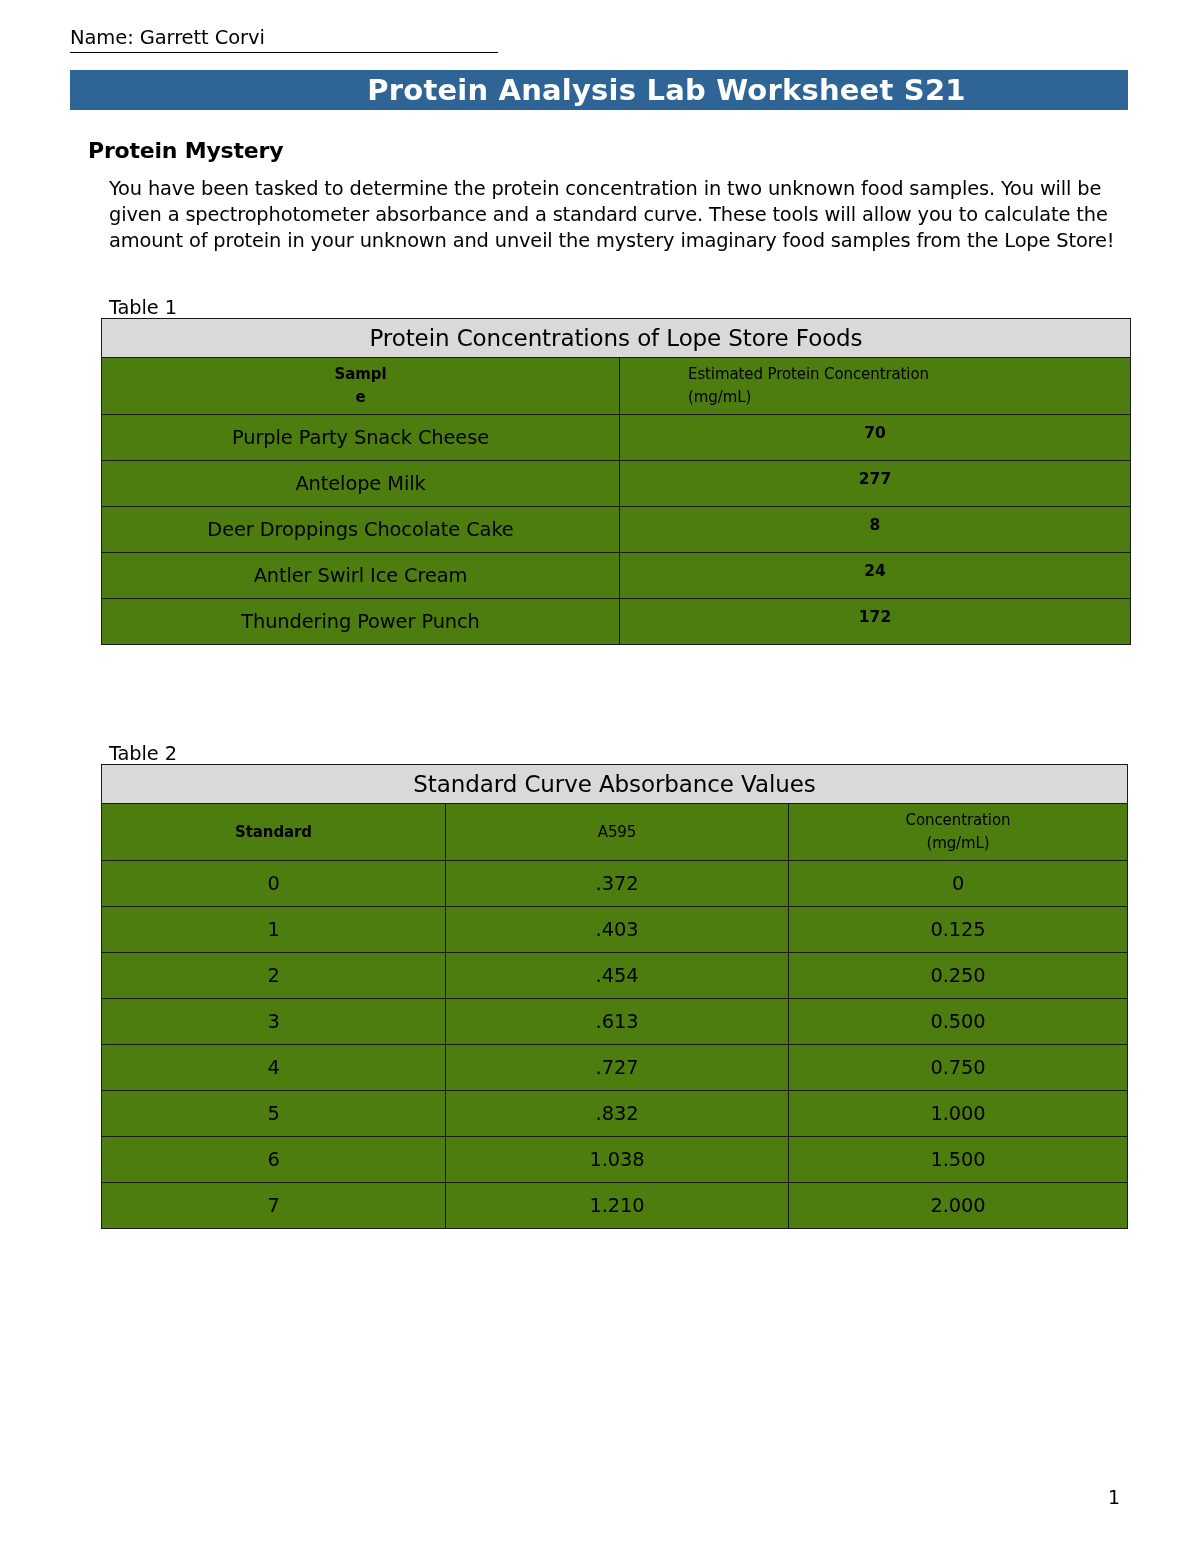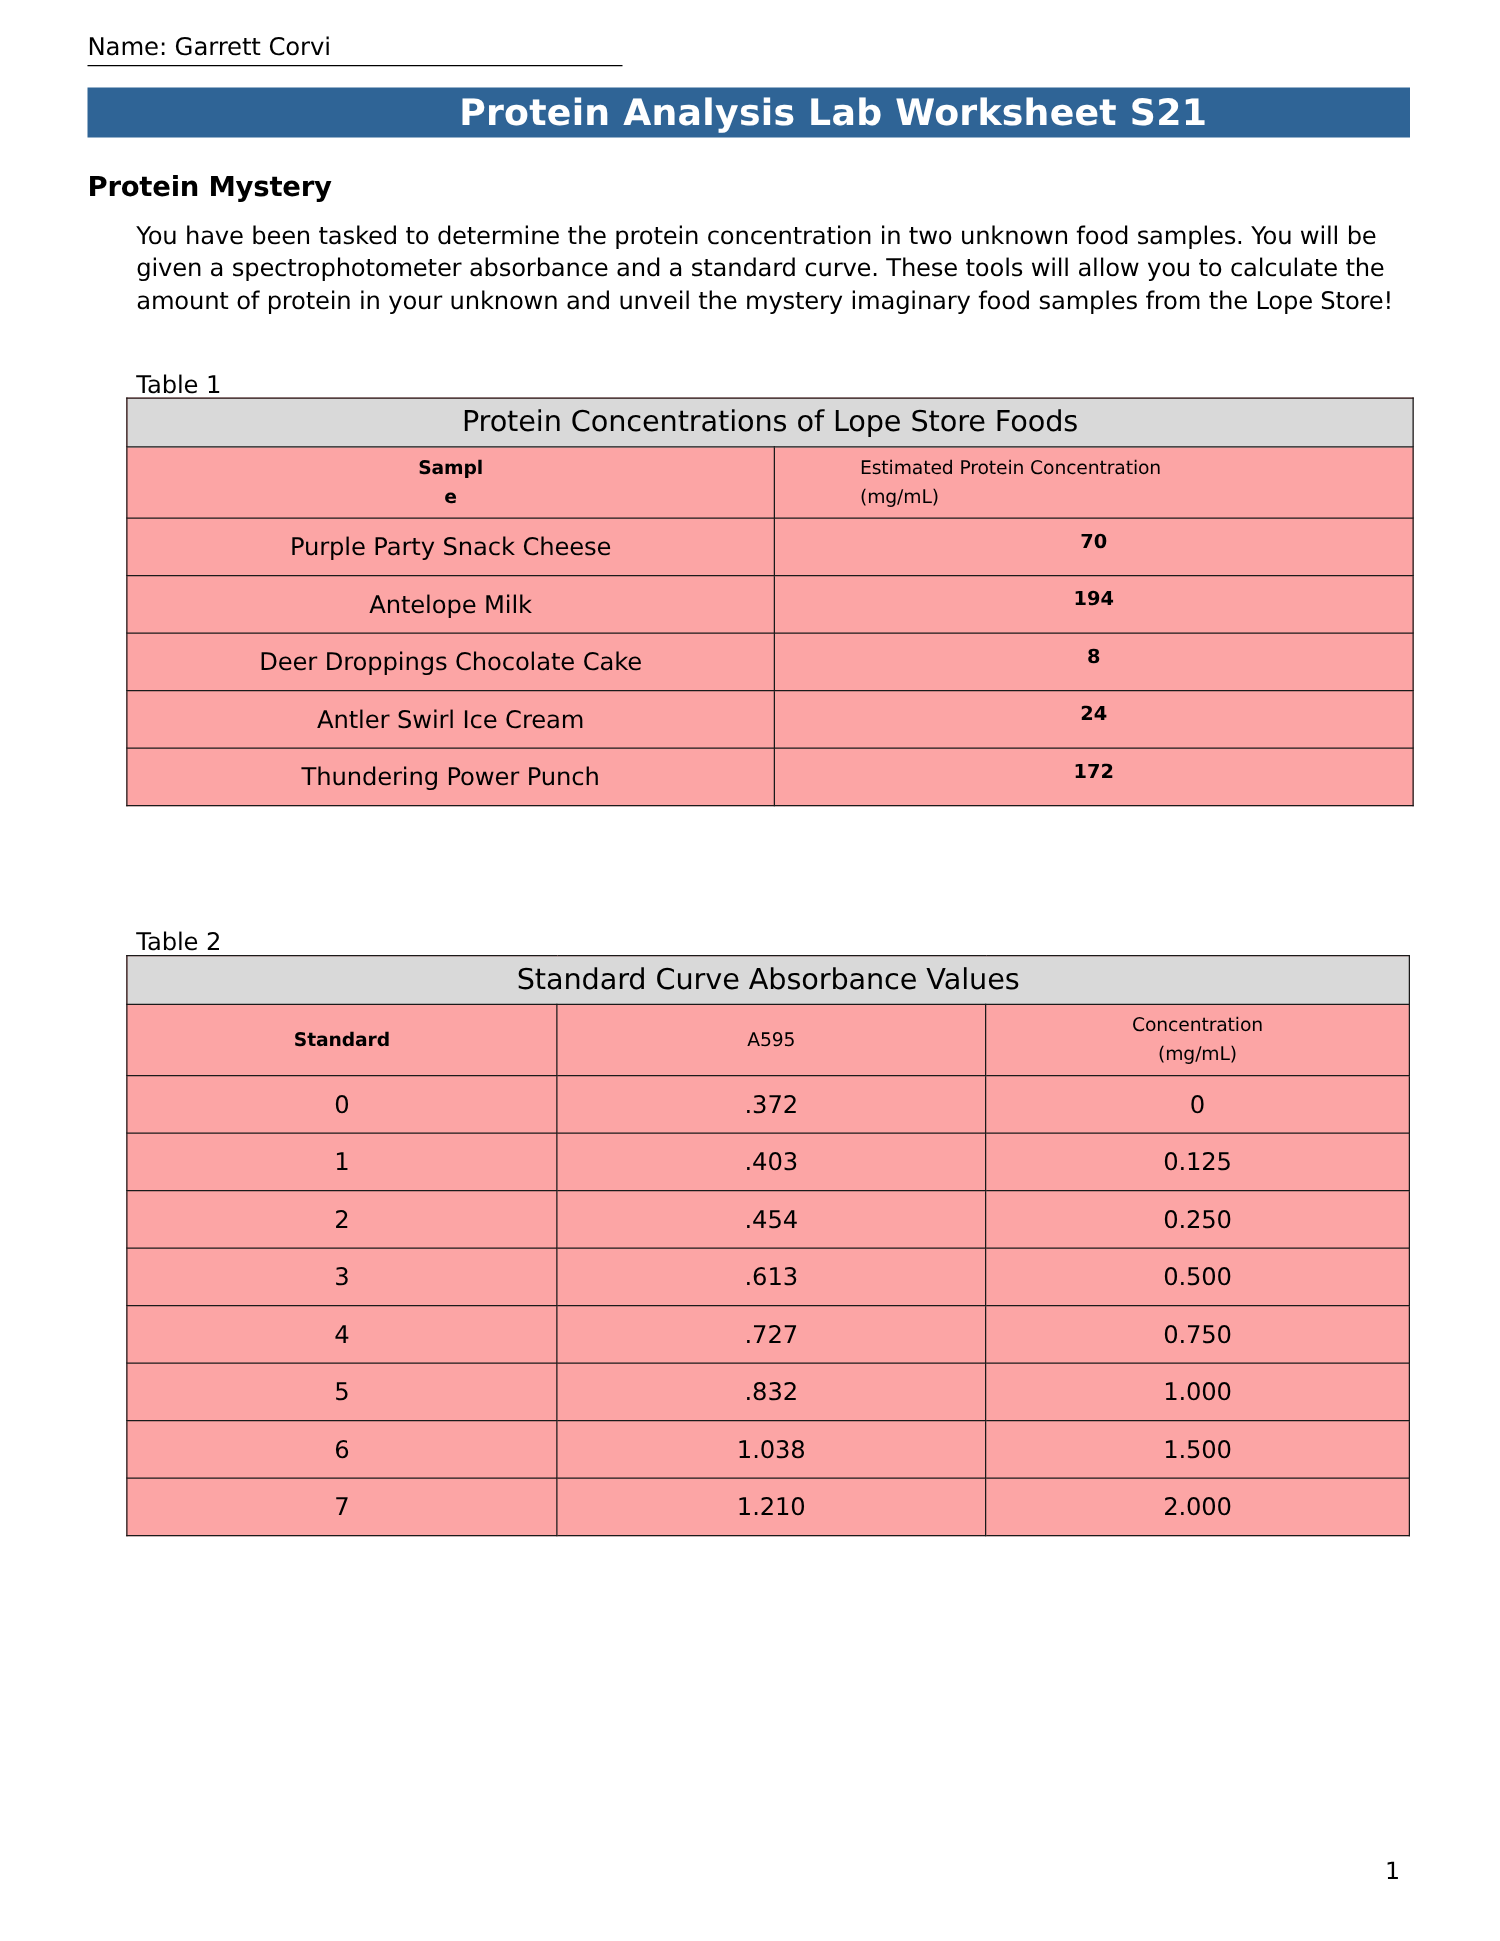--- a/index.html
+++ b/index.html
@@ -55,21 +55,21 @@
     color: #ffffff;
     font-size: 29px;
     font-weight: bold;
     letter-spacing: 0.2px;
     white-space: nowrap;
   }
 
   
   .section-heading {
     position: absolute;
-    left: 70px;
+    left: 88px;
     top: 138px;
     font-size: 22px;
     font-weight: bold;
     letter-spacing: -0.2px;
   }
 
   
   .intro {
     position: absolute;
     left: 109px;
@@ -87,21 +87,21 @@
     letter-spacing: -0.1px;
   }
   #caption-1 { left: 109px; top: 296px; }
   #caption-2 { left: 109px; top: 742px; }
 
   
   table.doc-table {
     position: absolute;
     border-collapse: collapse;
     table-layout: fixed;
-    background: #fca5a5;
+    background: #4d7c0f;
   }
   table.doc-table td,
   table.doc-table th {
     border: 1.5px solid #1a1a1a;
     padding: 0;
     font-weight: normal;
     vertical-align: middle;
   }
 
   .tbl-title-cell {
@@ -218,21 +218,21 @@
           <span class="ch-line">Estimated Protein Concentration</span>
           <span class="ch-line">(mg/mL)</span>
         </td>
       </tr>
       <tr>
         <td class="cell-sample">Purple Party Snack Cheese</td>
         <td class="cell-value"><span>70</span></td>
       </tr>
       <tr>
         <td class="cell-sample">Antelope Milk</td>
-        <td class="cell-value"><span>194</span></td>
+        <td class="cell-value"><span>277</span></td>
       </tr>
       <tr>
         <td class="cell-sample">Deer Droppings Chocolate Cake</td>
         <td class="cell-value"><span>8</span></td>
       </tr>
       <tr>
         <td class="cell-sample">Antler Swirl Ice Cream</td>
         <td class="cell-value"><span>24</span></td>
       </tr>
       <tr>

